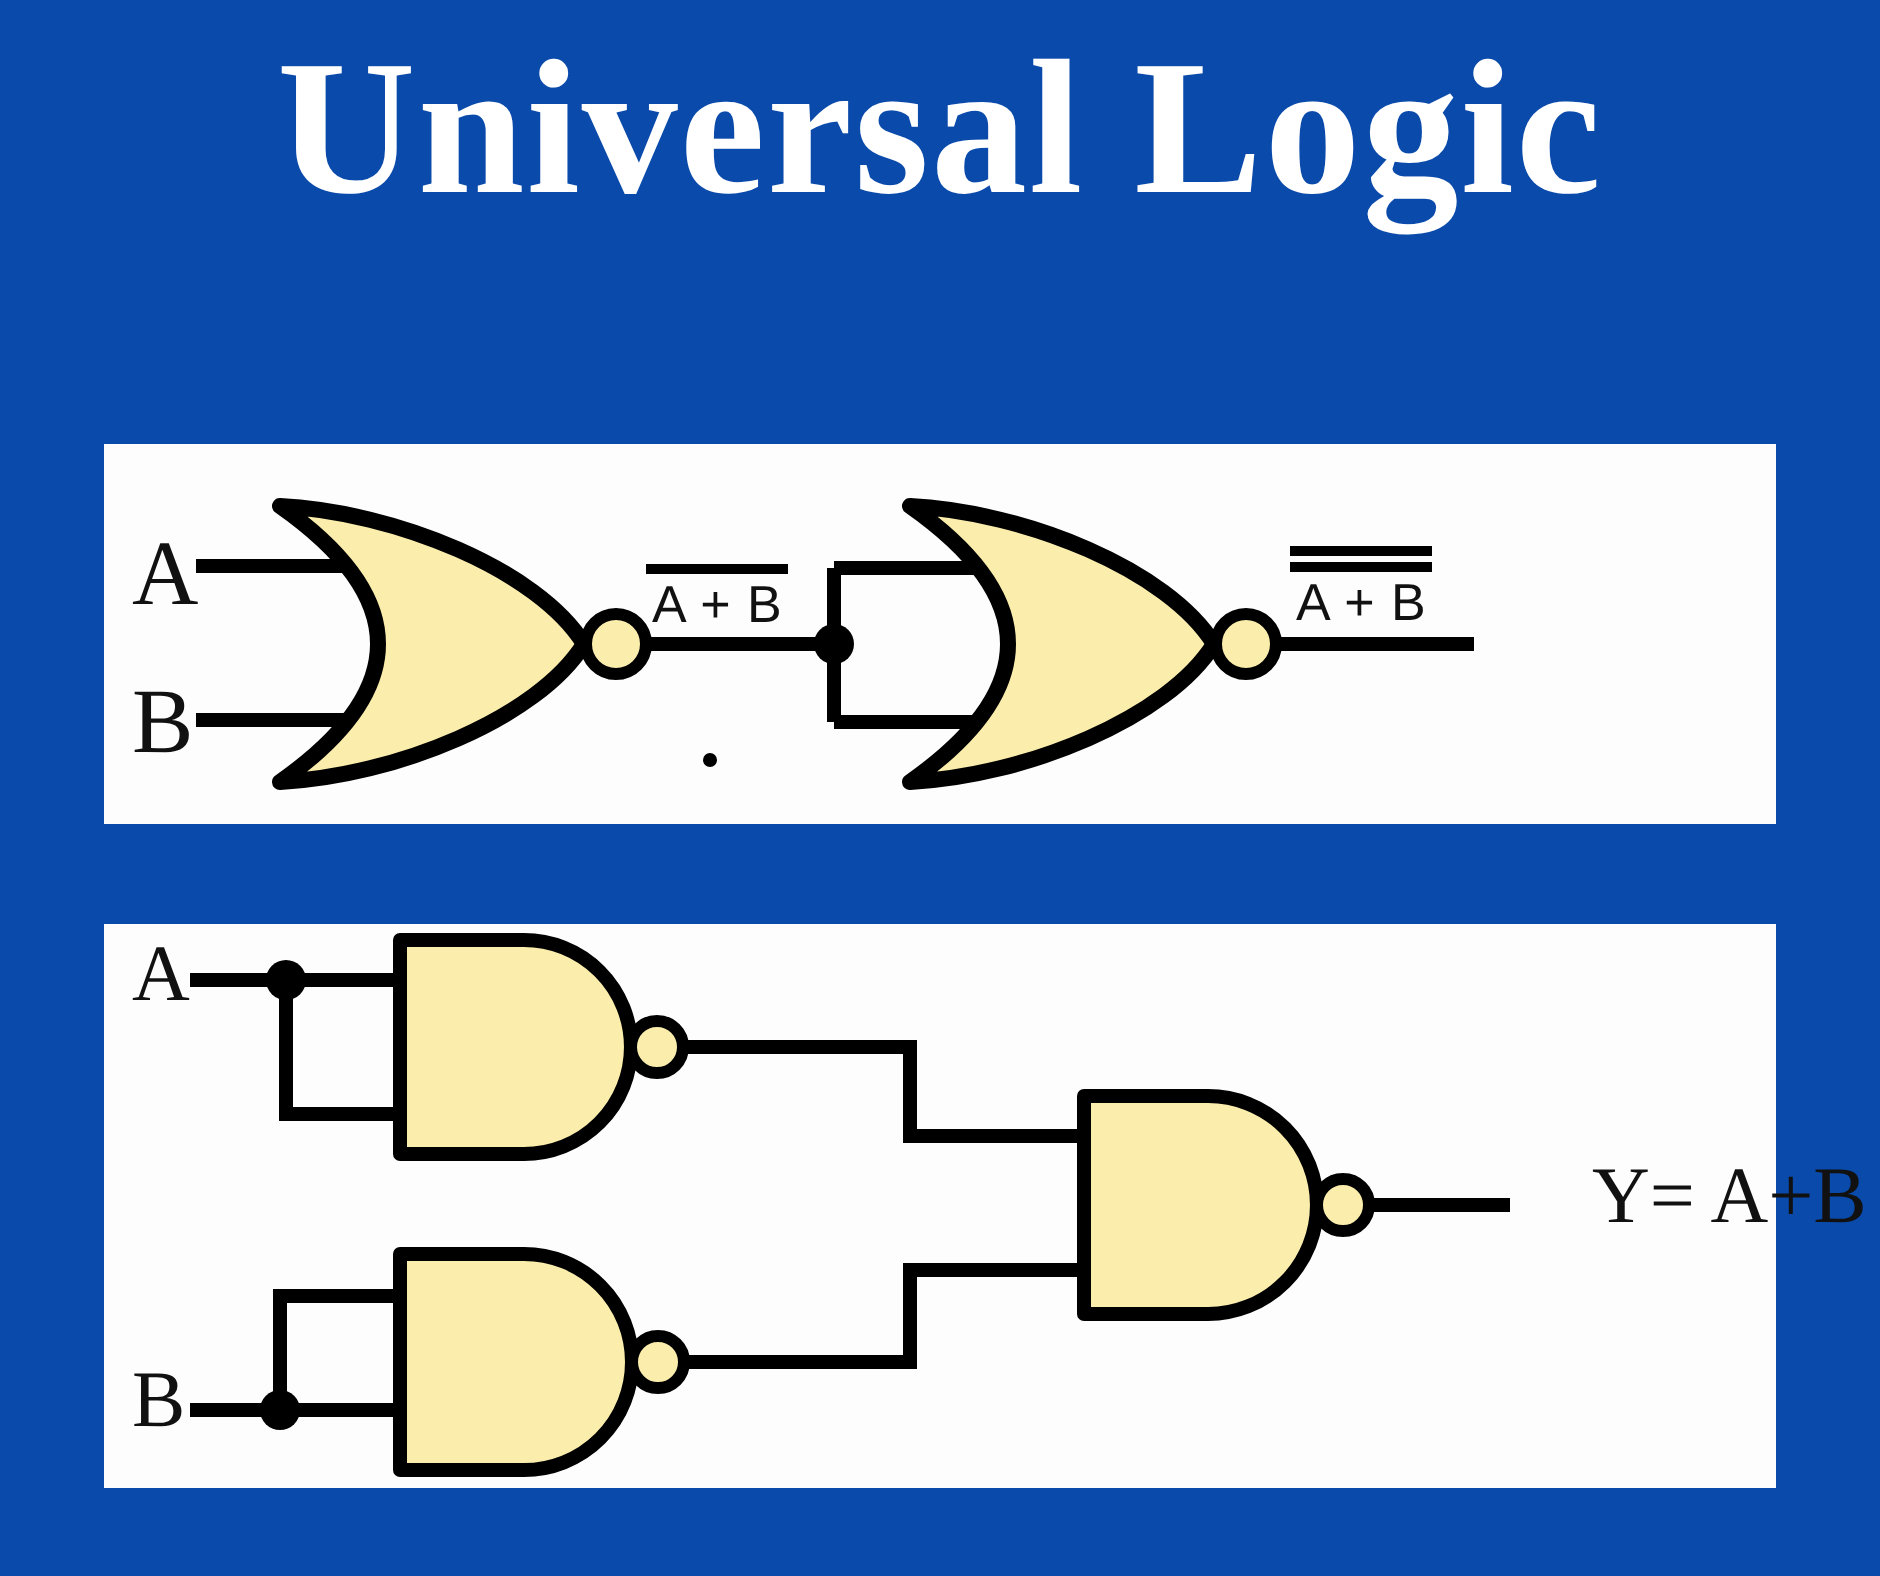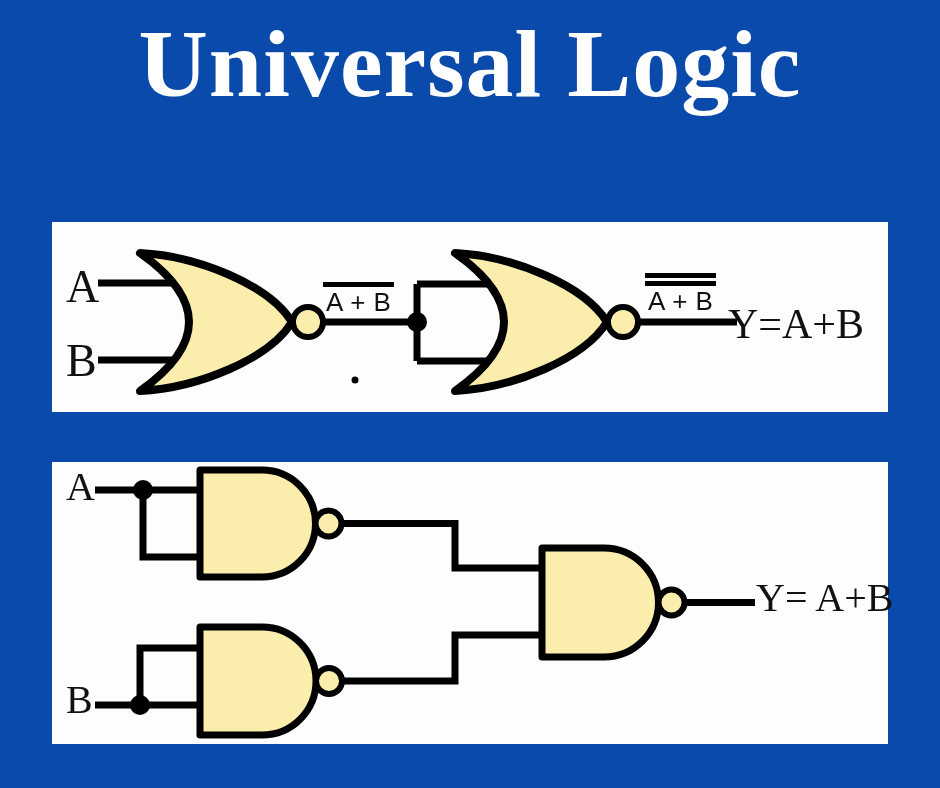--- a/index.html
+++ b/index.html
@@ -32,21 +32,21 @@
   .bubble{fill:var(--gate-fill);stroke:var(--line);stroke-width:6;}
   .dot{fill:var(--line);stroke:none;}
   .lbl{
     position:absolute;color:var(--label-text);
     font-family:"Liberation Serif",serif;line-height:1;
     white-space:nowrap;
   }
   .lbl-io1{font-size:46px;}
   .lbl-io2{font-size:40px;}
   .lbl-res1{font-size:42px;}
-  .lbl-res2{font-size:40px;}
+  .lbl-res2{font-size:40px;margin-left:40px;}
   .barlbl{
     position:absolute;white-space:nowrap;color:var(--label-text);
     font-family:"Liberation Sans",sans-serif;font-weight:normal;
     font-size:26px;line-height:1;letter-spacing:.5px;
   }
   .obar{display:inline-block;border-top:5px solid var(--line);padding:2px 3px 0 3px;}
   .obar2-outer{display:inline-block;border-top:5px solid var(--line);padding-top:3px;}
   .obar2-inner{display:block;border-top:5px solid var(--line);padding:2px 3px 0 3px;}
 </style>
 </head>
@@ -77,21 +77,20 @@
   <div class="lbl lbl-io1" style="left:14px;top:116px;">B</div>
 
   <div class="barlbl" style="left:271px;top:60px;">
     <span class="obar">A + B</span>
   </div>
 
   <div class="barlbl" style="left:593px;top:51px;">
     <span class="obar2-outer"><span class="obar2-inner">A + B</span></span>
   </div>
 
-  <div class="lbl lbl-res1" style="left:676px;top:81px;">Y=A+B</div>
 </div>
 
 <div class="panel panel-nand">
   <svg width="836" height="282" viewBox="0 0 836 282">
 
     <path class="wire" d="M 43,28 H 150"></path>
     <path class="wire" d="M 91,28 V 95 H 152"></path>
     <path class="wire" d="M 43,243 H 150"></path>
     <path class="wire" d="M 88,243 V 186 H 152"></path>
     <path class="wire" d="M 287,61.5 H 403 V 106 H 492"></path>

